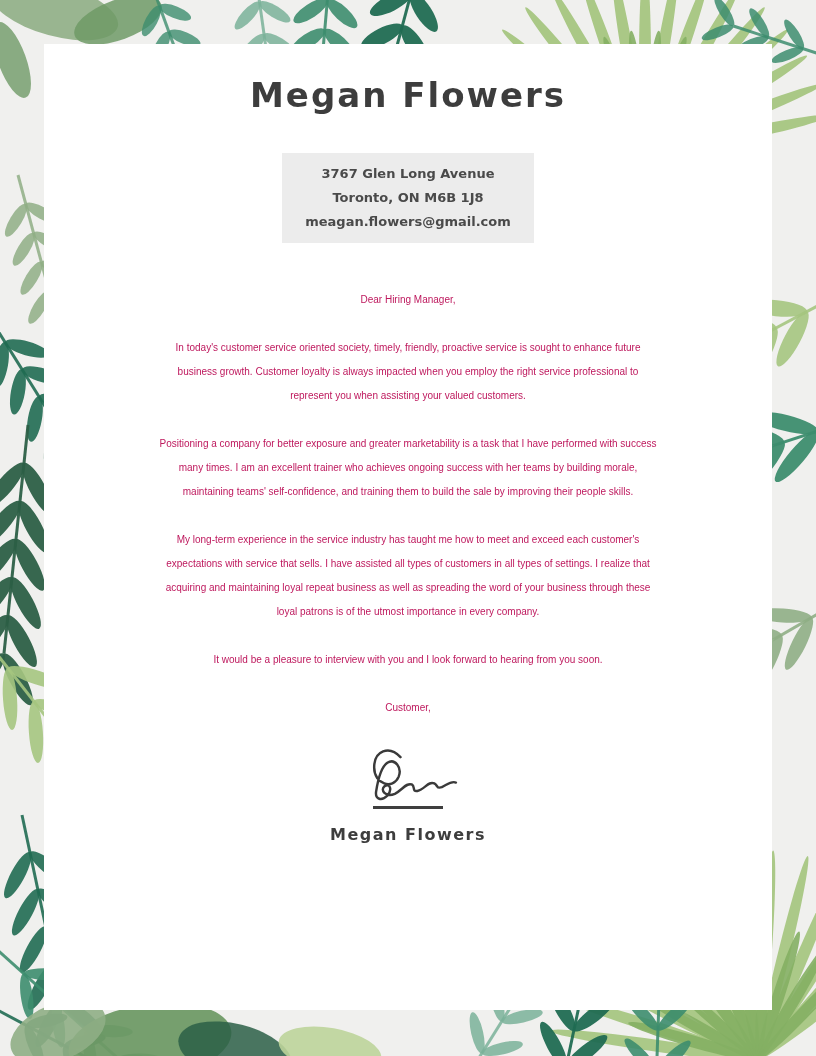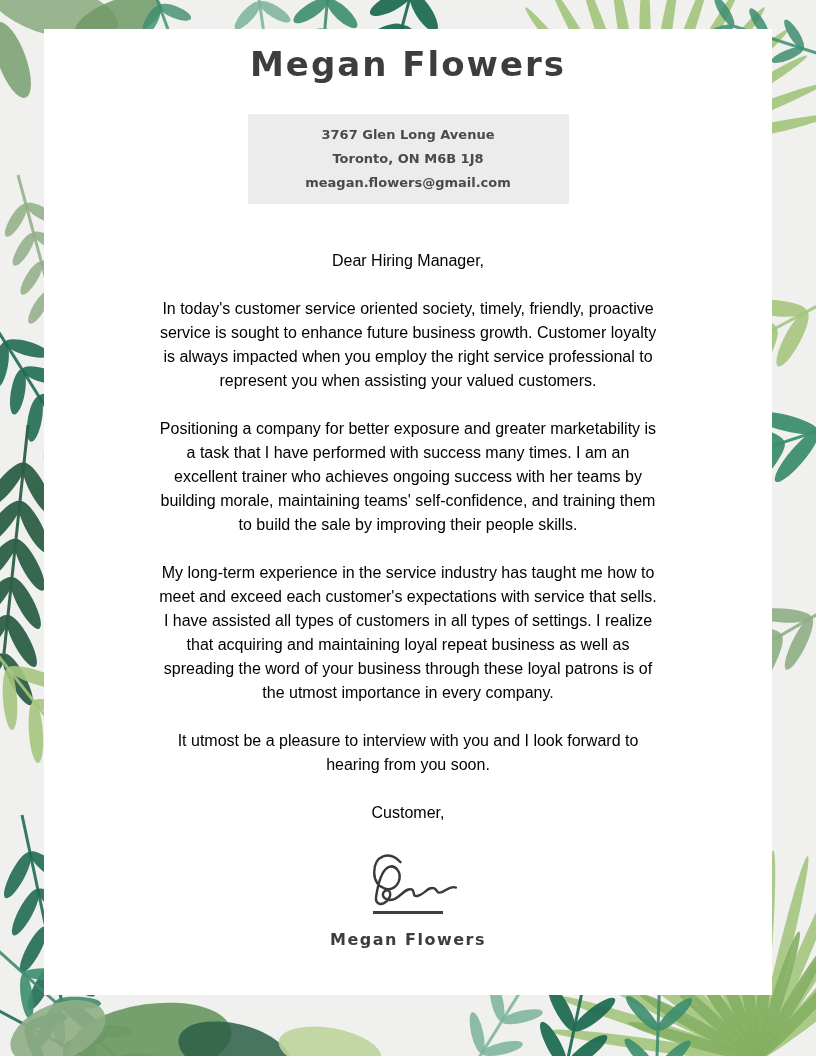--- a/index.html
+++ b/index.html
@@ -11,52 +11,52 @@
     font-family: "Liberation Sans", sans-serif;
     background: #f0f0ee;
   }
   #bg-svg {
     position: absolute; inset: 0;
     width: 816px; height: 1056px;
     display: block;
   }
   .card {
     position: absolute;
-    left: 44px; top: 29px;
+    left: 44px; top: 44px;
     width: 728px; height: 966px;
     background: #ffffff;
     text-align: center;
-    padding-top: 16px;
+    padding-top: 32px;
   }
   .title {
     font-family: "DejaVu Sans", sans-serif;
     font-weight: bold;
     font-size: 34px;
     letter-spacing: 2px;
     color: #3d3d3d;
     line-height: 1.15;
   }
   .contact-card {
-    width: 321px;
-    margin: 30px auto 0 auto;
+    width: 252px;
+    margin: 38px auto 0 auto;
     background: #ececec;
     padding: 9px 6px;
   }
   .contact-card div {
     font-family: "DejaVu Sans", sans-serif;
     font-weight: bold;
     font-size: 13px;
     line-height: 24px;
     color: #4a4a4a;
   }
   .body-col {
     width: 505px;
     margin: 45px auto 0 auto;
-    color: #000000;
-    font-size: 16px;
+    color: #be185d;
+    font-size: 10px;
     line-height: 24px;
   }
   .body-col p { margin: 0 0 24px 0; }
   .salutation { margin-bottom: 24px; }
   .closing { margin-bottom: 10px; }
   .signature-wrap { margin-top: 2px; }
   .signature-wrap svg { display: block; margin: 0 auto; }
   .signature-underline {
     width: 70px; height: 3px;
     background: #3f3f3f;
@@ -334,21 +334,21 @@
     <div>3767 Glen Long Avenue</div>
     <div>Toronto, ON M6B 1J8</div>
     <div>meagan.flowers@gmail.com</div>
   </div>
 
   <div class="body-col">
     <p class="salutation">Dear Hiring Manager,</p>
     <p>In today's customer service oriented society, timely, friendly, proactive service is sought to enhance future business growth. Customer loyalty is always impacted when you employ the right service professional to represent you when assisting your valued customers.</p>
     <p>Positioning a company for better exposure and greater marketability is a task that I have performed with success many times. I am an excellent trainer who achieves ongoing success with her teams by building morale, maintaining teams' self-confidence, and training them to build the sale by improving their people skills.</p>
     <p>My long-term experience in the service industry has taught me how to meet and exceed each customer's expectations with service that sells. I have assisted all types of customers in all types of settings. I realize that acquiring and maintaining loyal repeat business as well as spreading the word of your business through these loyal patrons is of the utmost importance in every company.</p>
-    <p>It utmost be a pleasure to interview with you and I look forward to hearing from you soon.</p>
+    <p>It would be a pleasure to interview with you and I look forward to hearing from you soon.</p>
     <p class="closing">Customer,</p>
   </div>
 
   <div class="signature-wrap">
     <svg width="120" height="62" viewBox="0 0 120 66">
       <path d="M 52,14
                C 40,1 24,7 24,25
                C 24,43 44,49 50,35
                C 54,25 46,15 38,20
                C 32,24 28,38 26,51

